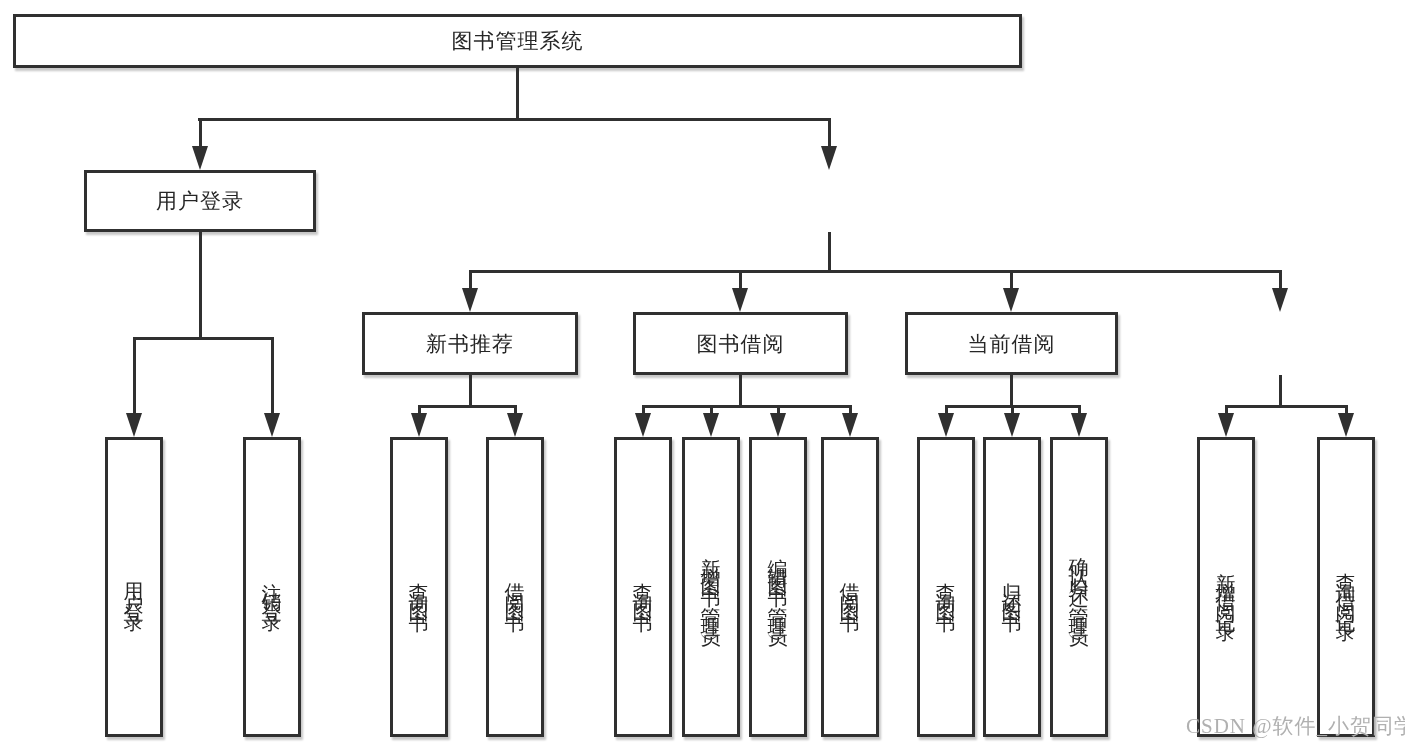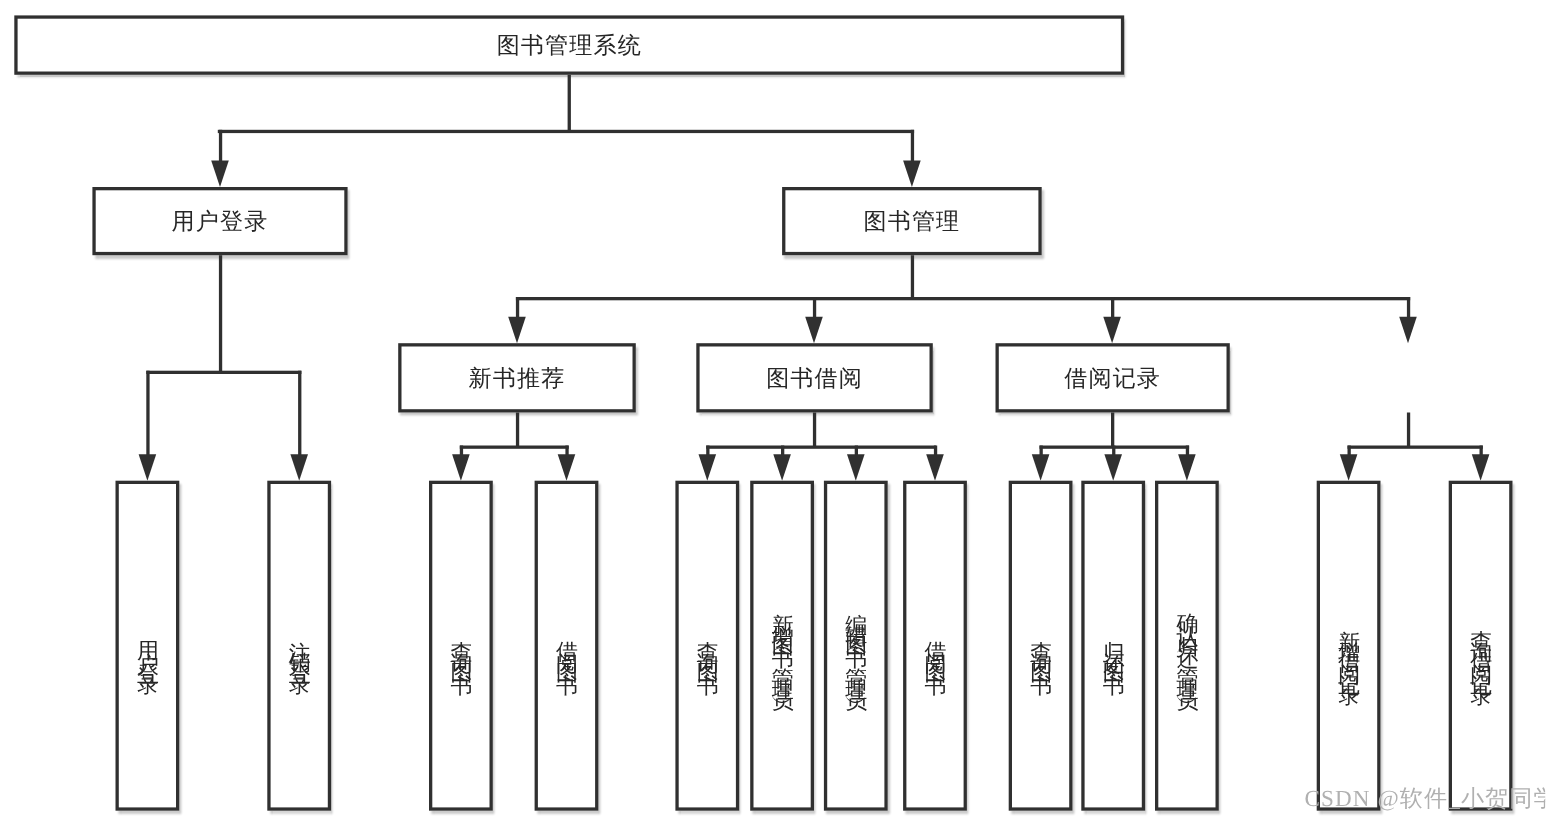--- a/index.html
+++ b/index.html
@@ -62,23 +62,20 @@
   <div class="vl" style="left:516px;top:68px;height:52px"></div>
   <div class="hl" style="left:198px;top:118px;width:633px"></div>
   <div class="vl" style="left:199px;top:118px;height:32px"></div>
   <div class="vl" style="left:828px;top:118px;height:32px"></div>
   <div class="arrow" style="left:192px;top:146px"></div>
   <div class="arrow" style="left:821px;top:146px"></div>
 
   <div class="box h" style="left:84px;top:170px;width:232px;height:62px">
     <span>用户登录</span>
   </div>
-  <div class="box h" style="left:711px;top:170px;width:236px;height:62px">
-    <span>图书管理</span>
-  </div>
 
   <div class="vl" style="left:199px;top:232px;height:107px"></div>
   <div class="hl" style="left:133px;top:337px;width:141px"></div>
   <div class="vl" style="left:133px;top:337px;height:80px"></div>
   <div class="vl" style="left:271px;top:337px;height:80px"></div>
   <div class="arrow" style="left:126px;top:413px"></div>
   <div class="arrow" style="left:264px;top:413px"></div>
 
   <div class="vl" style="left:828px;top:232px;height:40px"></div>
   <div class="hl" style="left:469px;top:270px;width:813px"></div>
@@ -91,21 +88,21 @@
   <div class="arrow" style="left:1003px;top:288px"></div>
   <div class="arrow" style="left:1272px;top:288px"></div>
 
   <div class="box h" style="left:633px;top:312px;width:215px;height:63px">
     <span>图书借阅</span>
   </div>
   <div class="box h" style="left:362px;top:312px;width:216px;height:63px">
     <span>新书推荐</span>
   </div>
   <div class="box h" style="left:905px;top:312px;width:213px;height:63px">
-    <span>借阅记录</span>
+    <span>当前借阅</span>
   </div>
 
   <div class="vl" style="left:469px;top:375px;height:32px"></div>
   <div class="hl" style="left:418px;top:405px;width:99px"></div>
   <div class="vl" style="left:418px;top:405px;height:10px"></div>
   <div class="vl" style="left:514px;top:405px;height:10px"></div>
   <div class="arrow" style="left:411px;top:413px"></div>
   <div class="arrow" style="left:507px;top:413px"></div>
 
   <div class="vl" style="left:739px;top:375px;height:32px"></div>

